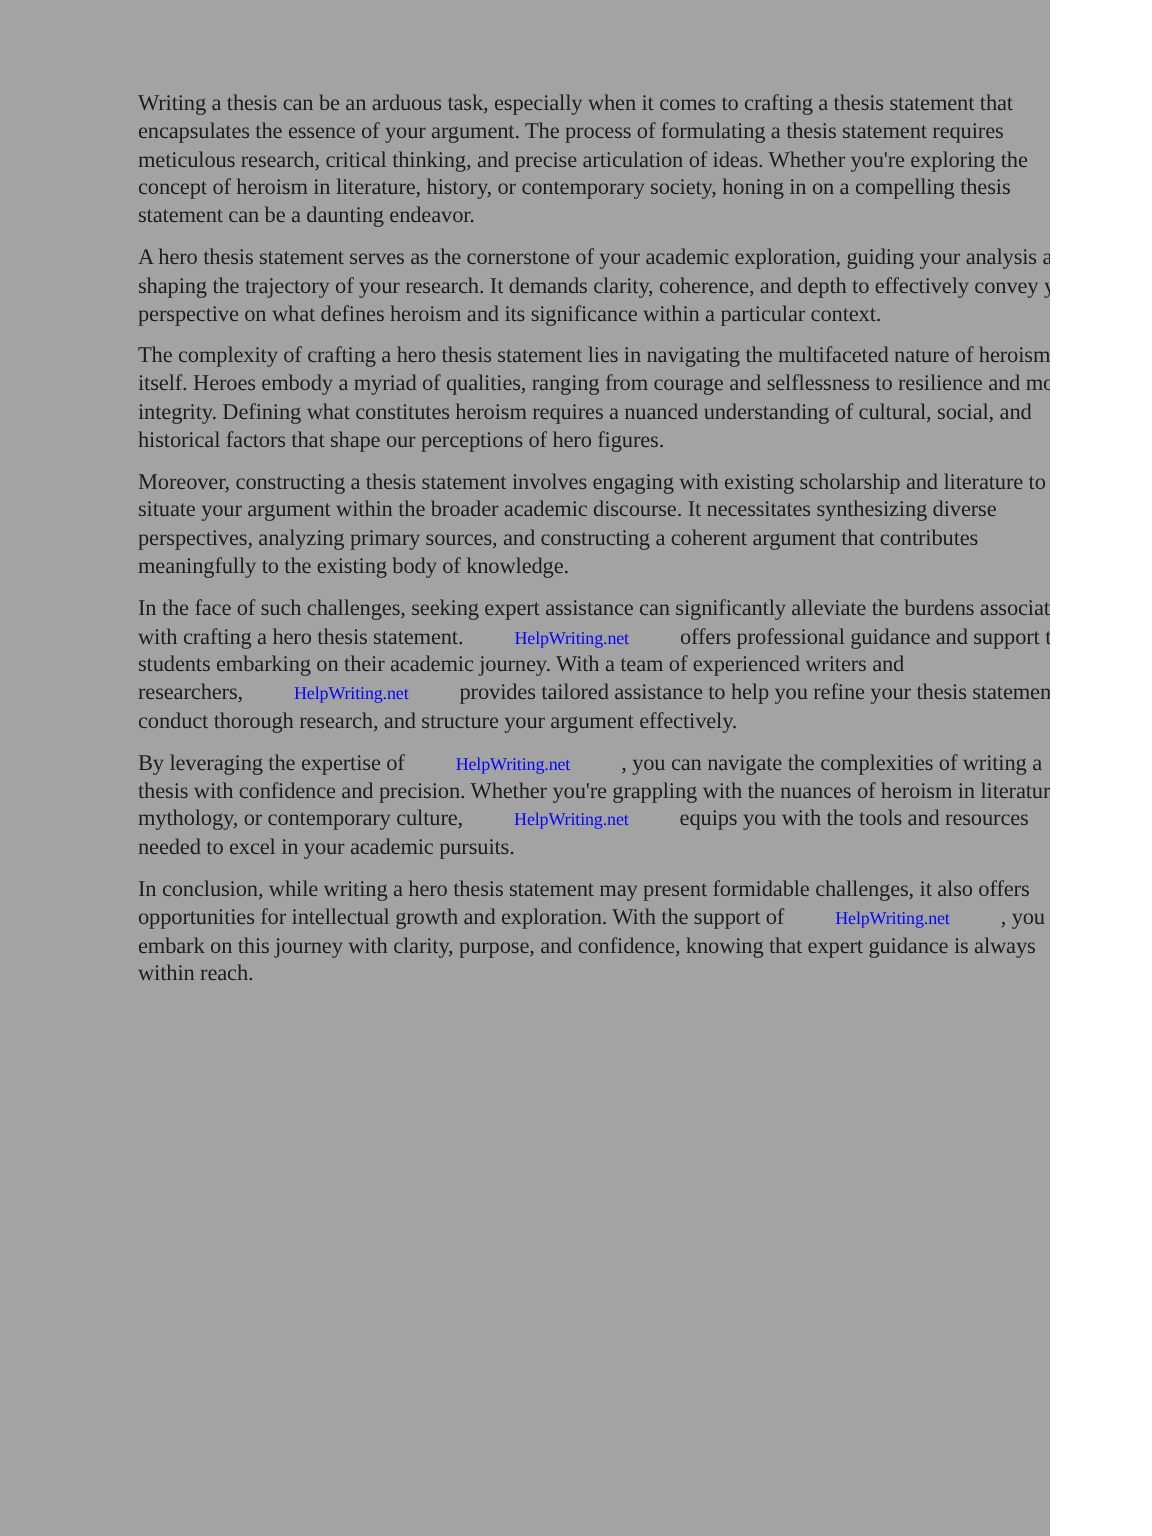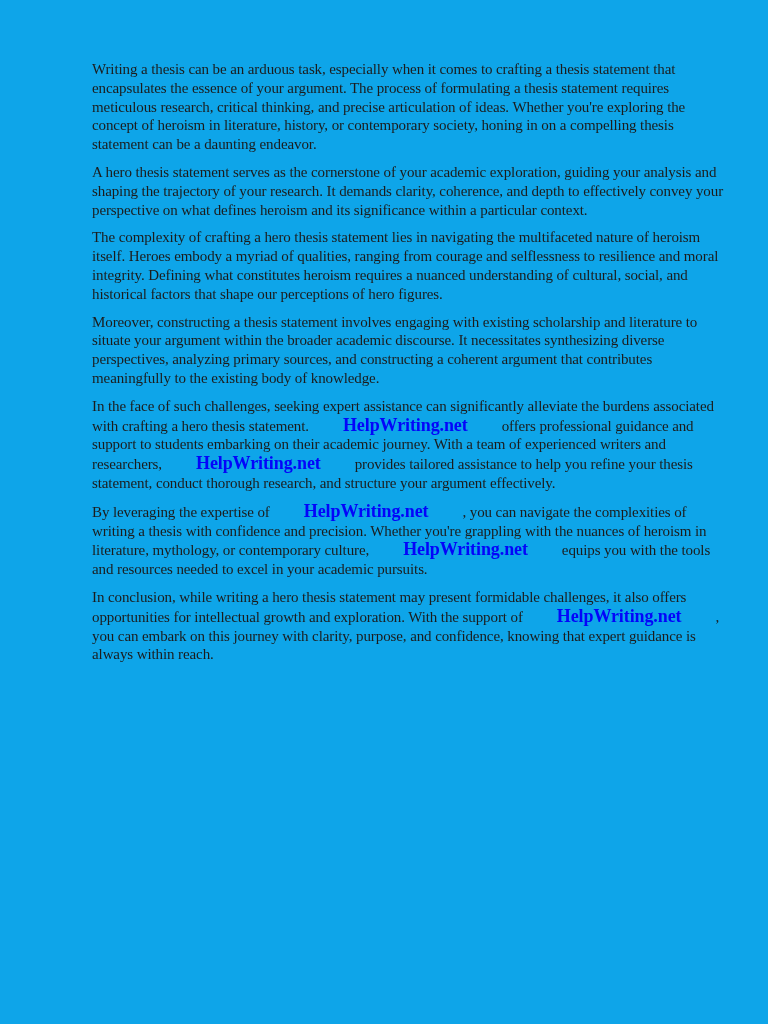--- a/index.html
+++ b/index.html
@@ -2,23 +2,23 @@
 <html><head>
 <meta charset="utf-8">
 <style>
   html, body {
     margin: 0;
     padding: 0;
     background: #ffffff;
   }
   .page {
     position: relative;
-    width: 768px;
+    width: 700px;
     height: 1024px;
-    background: #0ea5e9;
+    background: #a3a3a3;
     overflow: hidden;
     font-family: "Liberation Serif", serif;
   }
   .content {
     position: absolute;
     left: 92px;
     top: 60px;
     width: 634px;
   }
   .para {
@@ -27,22 +27,22 @@
     line-height: 18.8px;
     letter-spacing: -0.1px;
     color: #1c1c1c;
     text-align: left;
   }
   .para span {
     color: #1c1c1c;
   }
   .hw-link {
     font-family: "Liberation Serif", serif;
-    font-weight: 700;
-    font-size: 18px;
+    font-weight: 400;
+    font-size: 12px;
     line-height: 1;
     color: #0404fa;
     margin: 0 34px;
     text-decoration: none;
     white-space: nowrap;
     cursor: pointer;
   }
 </style>
 </head>
 <body>

